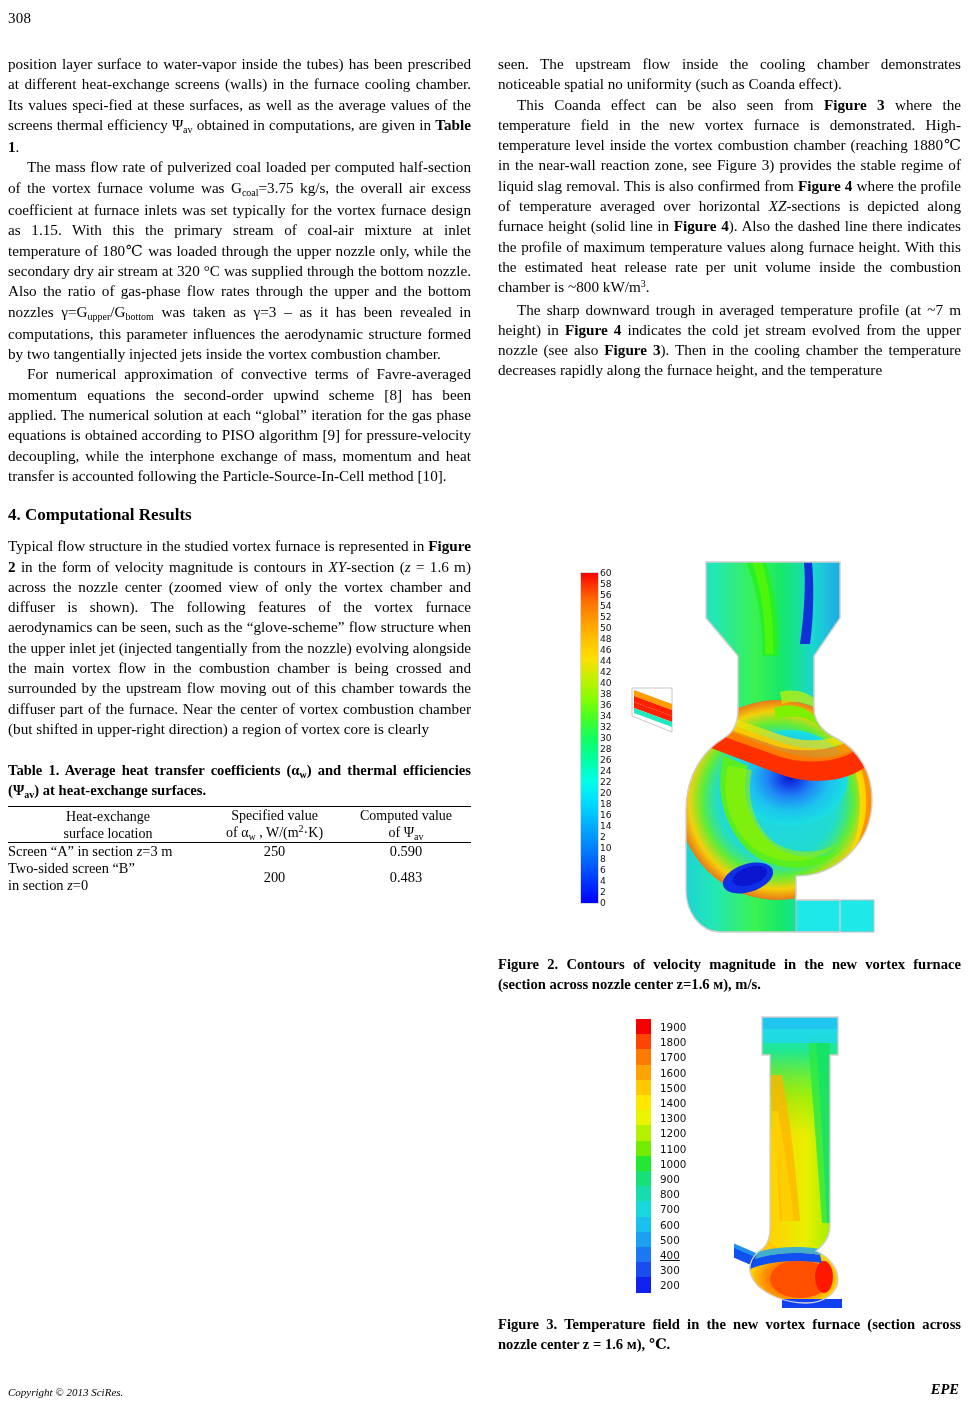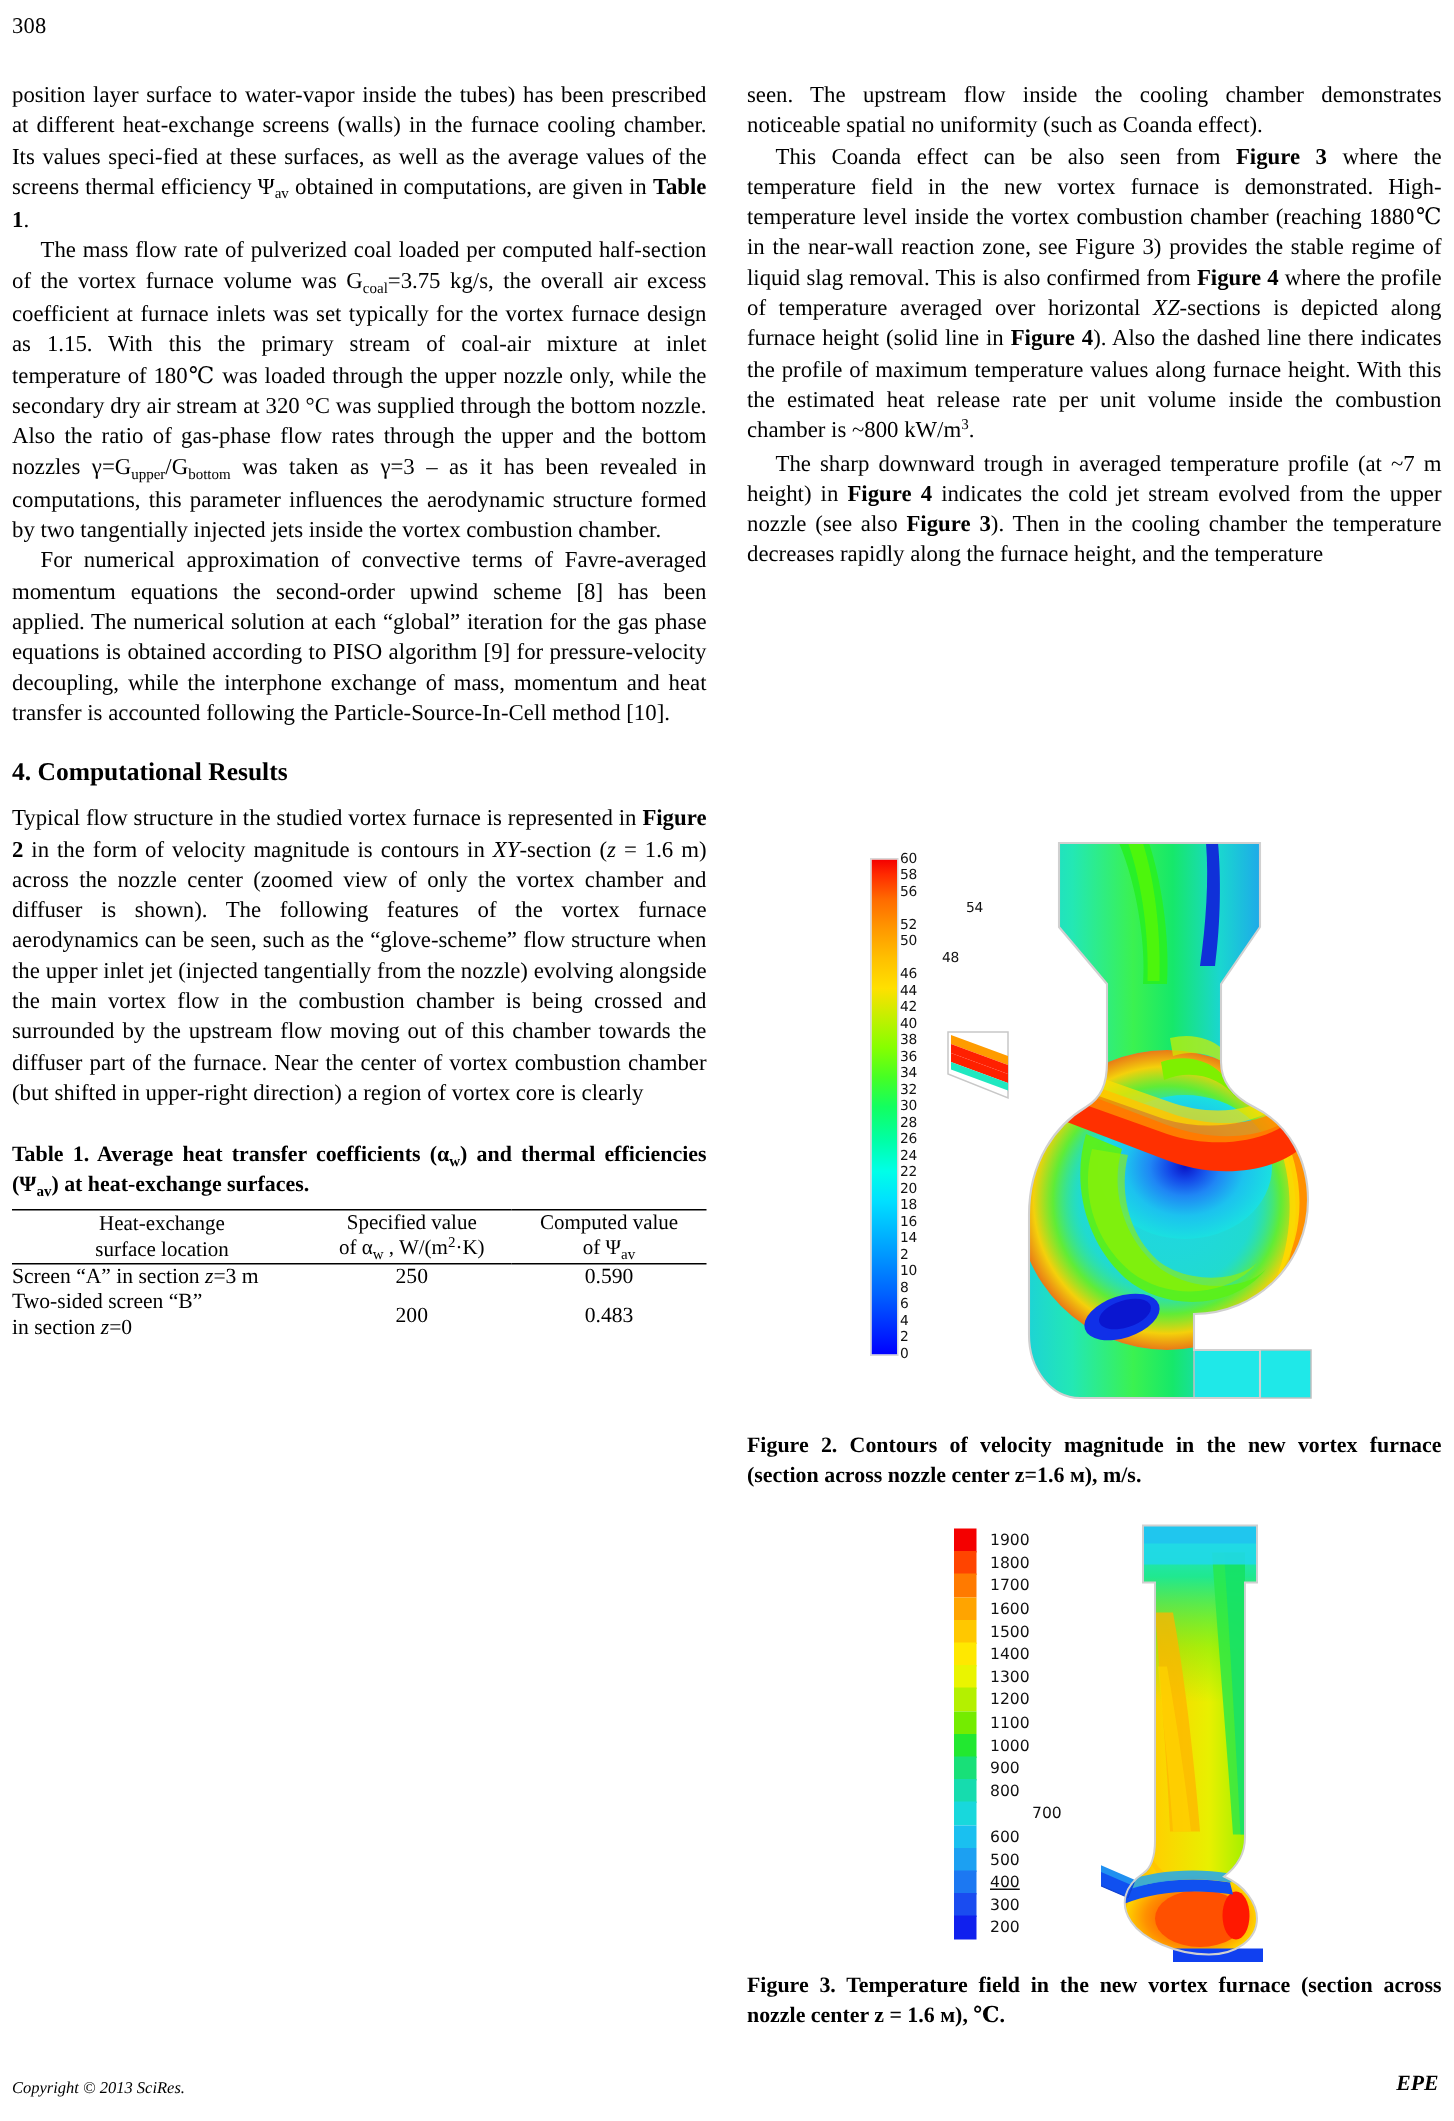--- a/index.html
+++ b/index.html
@@ -146,24 +146,24 @@
     <p class="body indent"><span>The sharp downward trough in averaged temperature profile (at ~7 m height) in </span><span class="b">Figure 4</span><span> indicates the cold jet stream evolved from the upper nozzle (see also </span><span class="b">Figure 3</span><span>). Then in the cooling chamber the temperature decreases rapidly along the furnace height, and the temperature</span></p>
   </div>
 
   <div class="figwrap" style="left:498px;top:560px;width:463px;height:375px;">
 
     <div class="cbar2" style="left:82px;top:12px;"></div>
     <div class="cticks2" id="f2ticks" style="left:102px;top:12px;width:26px;height:330px;">
         <div class="ctick" style="top: -4.5px; left: 0px;">60</div>
         <div class="ctick" style="top: 6.5px; left: 0px;">58</div>
         <div class="ctick" style="top: 17.5px; left: 0px;">56</div>
-        <div class="ctick" style="top: 28.5px; left: 0px; padding-left: 44px;">54</div>
+        <div class="ctick" style="top: 28.5px; left: 0px;">54</div>
         <div class="ctick" style="top: 39.5px; left: 0px;">52</div>
         <div class="ctick" style="top: 50.5px; left: 0px;">50</div>
-        <div class="ctick" style="top: 61.5px; left: 0px; padding-left: 28px;">48</div>
+        <div class="ctick" style="top: 61.5px; left: 0px;">48</div>
         <div class="ctick" style="top: 72.5px; left: 0px;">46</div>
         <div class="ctick" style="top: 83.5px; left: 0px;">44</div>
         <div class="ctick" style="top: 94.5px; left: 0px;">42</div>
         <div class="ctick" style="top: 105.5px; left: 0px;">40</div>
         <div class="ctick" style="top: 116.5px; left: 0px;">38</div>
         <div class="ctick" style="top: 127.5px; left: 0px;">36</div>
         <div class="ctick" style="top: 138.5px; left: 0px;">34</div>
         <div class="ctick" style="top: 149.5px; left: 0px;">32</div>
         <div class="ctick" style="top: 160.5px; left: 0px;">30</div>
         <div class="ctick" style="top: 171.5px; left: 0px;">28</div>
@@ -304,21 +304,21 @@
         <div class="lab3" style="top: 109.4px; left: 24px;">1200</div>
         <div class="sw3" style="background: rgb(116, 236, 0); top: 121.6px; left: 0px; height: 15.8px;"></div>
         <div class="lab3" style="top: 124.6px; left: 24px;">1100</div>
         <div class="sw3" style="background: rgb(34, 232, 48); top: 136.8px; left: 0px; height: 15.8px;"></div>
         <div class="lab3" style="top: 139.8px; left: 24px;">1000</div>
         <div class="sw3" style="background: rgb(24, 224, 120); top: 152px; left: 0px; height: 15.8px;"></div>
         <div class="lab3" style="top: 155px; left: 24px;">900</div>
         <div class="sw3" style="background: rgb(22, 220, 174); top: 167.2px; left: 0px; height: 15.8px;"></div>
         <div class="lab3" style="top: 170.2px; left: 24px;">800</div>
         <div class="sw3" style="background: rgb(24, 216, 220); top: 182.4px; left: 0px; height: 15.8px;"></div>
-        <div class="lab3" style="top: 185.4px; left: 24px; margin-left: 28px;">700</div>
+        <div class="lab3" style="top: 185.4px; left: 24px;">700</div>
         <div class="sw3" style="background: rgb(26, 192, 240); top: 197.6px; left: 0px; height: 15.8px;"></div>
         <div class="lab3" style="top: 200.6px; left: 24px;">600</div>
         <div class="sw3" style="background: rgb(28, 160, 242); top: 212.8px; left: 0px; height: 15.8px;"></div>
         <div class="lab3" style="top: 215.8px; left: 24px;">500</div>
         <div class="sw3" style="background: rgb(28, 120, 242); top: 228px; left: 0px; height: 15.8px;"></div>
         <div class="lab3" style="top: 231px; left: 24px; text-decoration: underline;">400</div>
         <div class="sw3" style="background: rgb(26, 76, 240); top: 243.2px; left: 0px; height: 15.8px;"></div>
         <div class="lab3" style="top: 246.2px; left: 24px;">300</div>
         <div class="sw3" style="background: rgb(16, 32, 238); top: 258.4px; left: 0px; height: 15.8px;"></div>
         <div class="lab3" style="top: 261.4px; left: 24px;">200</div>

